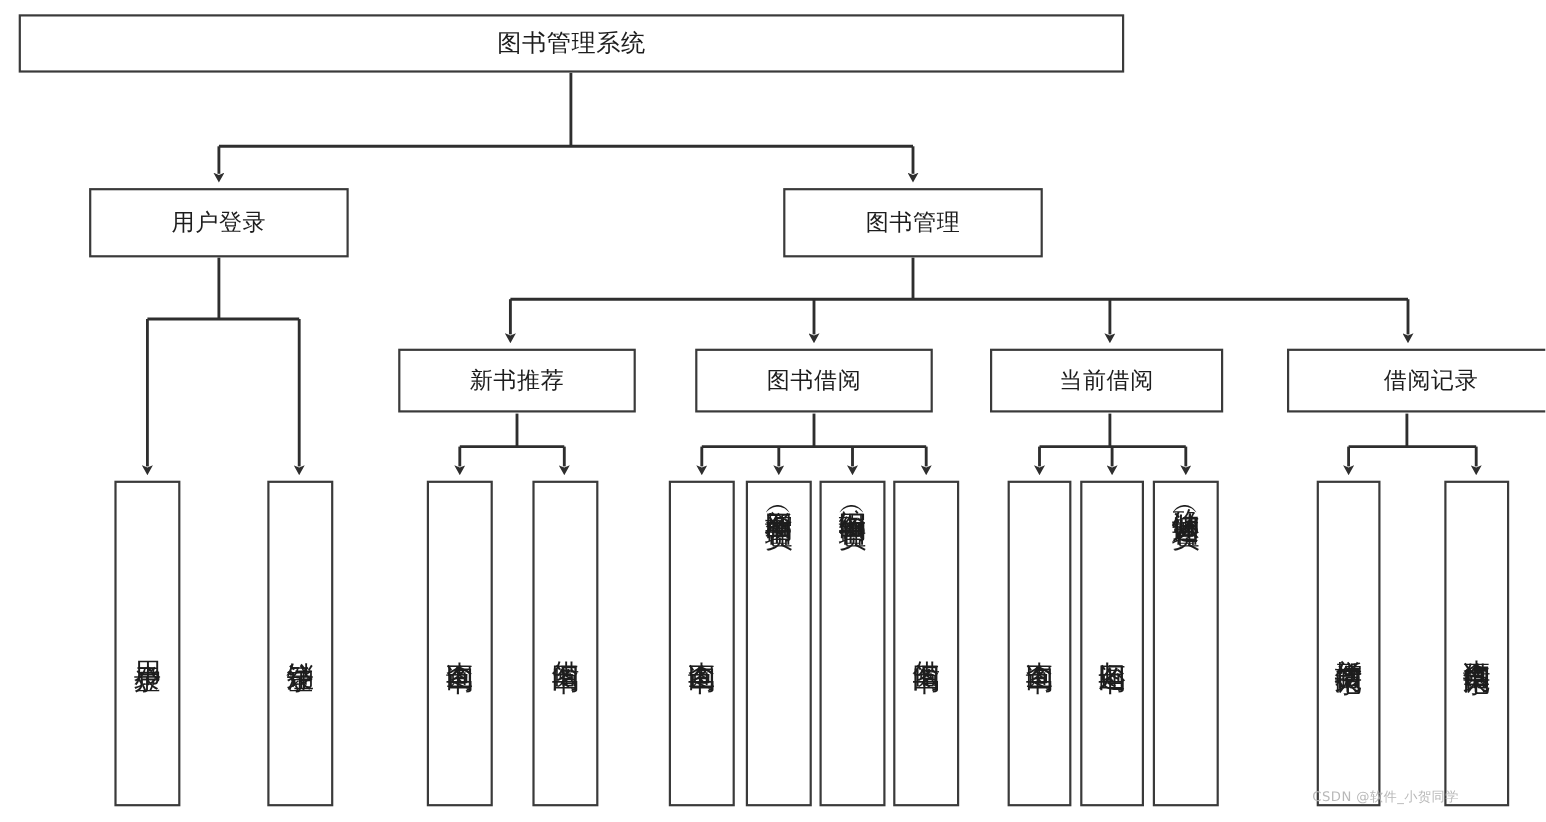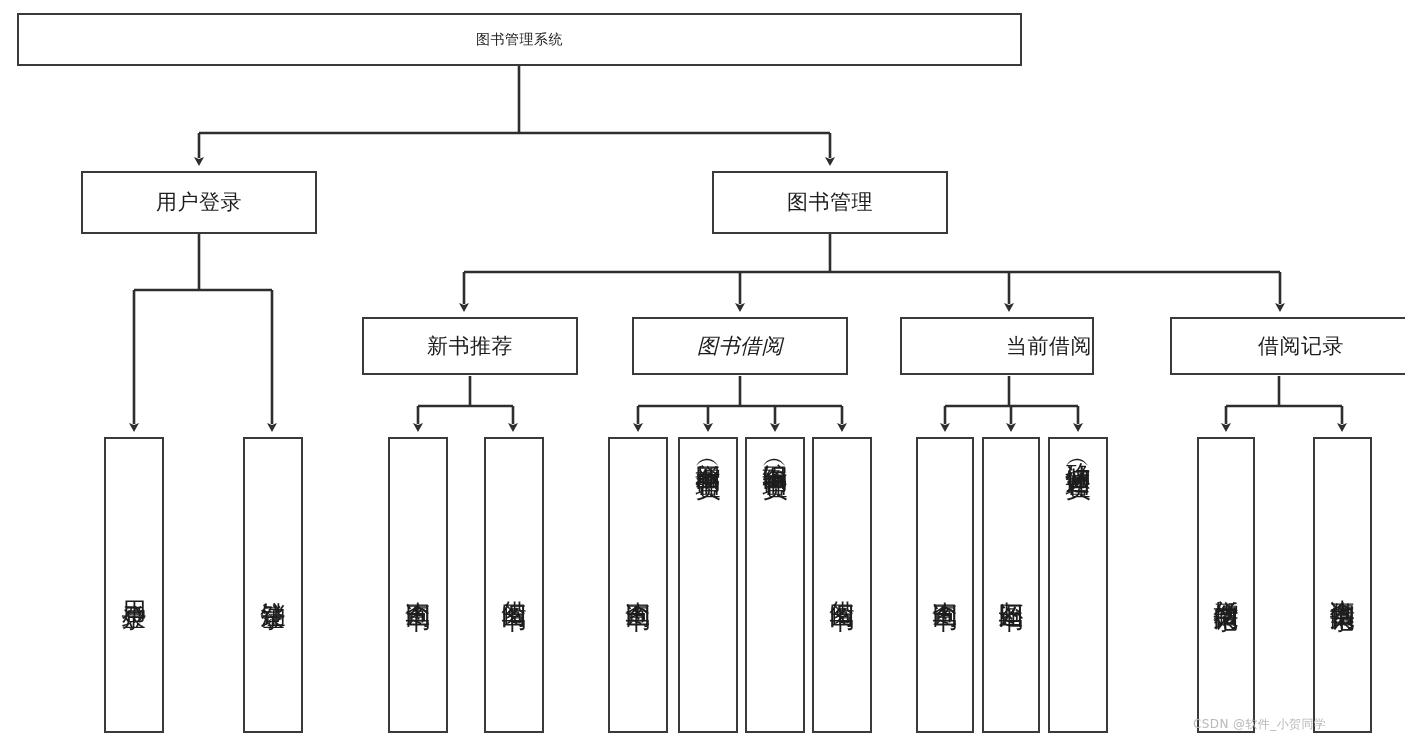--- a/index.html
+++ b/index.html
@@ -39,21 +39,21 @@
     display: block;
     line-height: 1.06;
     letter-spacing: 0.5px;
   }
   
   .node.h .lbl {
     font-size: 21px;
     white-space: nowrap;
   }
   .node.root .lbl {
-    font-size: 14px;
+    font-size: 22px;
   }
   
   .node.v {
     align-items: flex-start;
     padding-top: 0;
   }
   .node.v .lbl {
     writing-mode: vertical-rl;
     text-orientation: upright;
     font-size: 25px;
@@ -137,24 +137,24 @@
   <div class="node h" style="left:81px; top:171px; width:236px; height:63px;">
     <span class="lbl">用户登录</span>
   </div>
   <div class="node h" style="left:712px; top:171px; width:236px; height:63px;justify-content:center;">
     <span class="lbl">图书管理</span>
   </div>
 
   <div class="node h" style="left:362px; top:317px; width:216px; height:58px;justify-content:center;">
     <span class="lbl">新书推荐</span>
   </div>
-  <div class="node h" style="left:632px; top:317px; width:216px; height:58px;font-style:italic;">
+  <div class="node h" style="left:632px; top:317px; width:216px; height:58px;">
     <span class="lbl">图书借阅</span>
   </div>
-  <div class="node h" style="left:900px; top:317px; width:194px; height:58px;justify-content:flex-end;">
+  <div class="node h" style="left:900px; top:317px; width:212px; height:58px;">
     <span class="lbl">当前借阅</span>
   </div>
   <div class="node h" style="left:1170px; top:317px; width:262px; height:58px;">
     <span class="lbl">借阅记录</span>
   </div>
 
   <div class="node v mid" style="left:104px; top:437px; width:60px; height:296px;">
     <span class="lbl">用户登录</span>
   </div>
   <div class="node v mid" style="left:243px; top:437px; width:60px; height:296px;">

